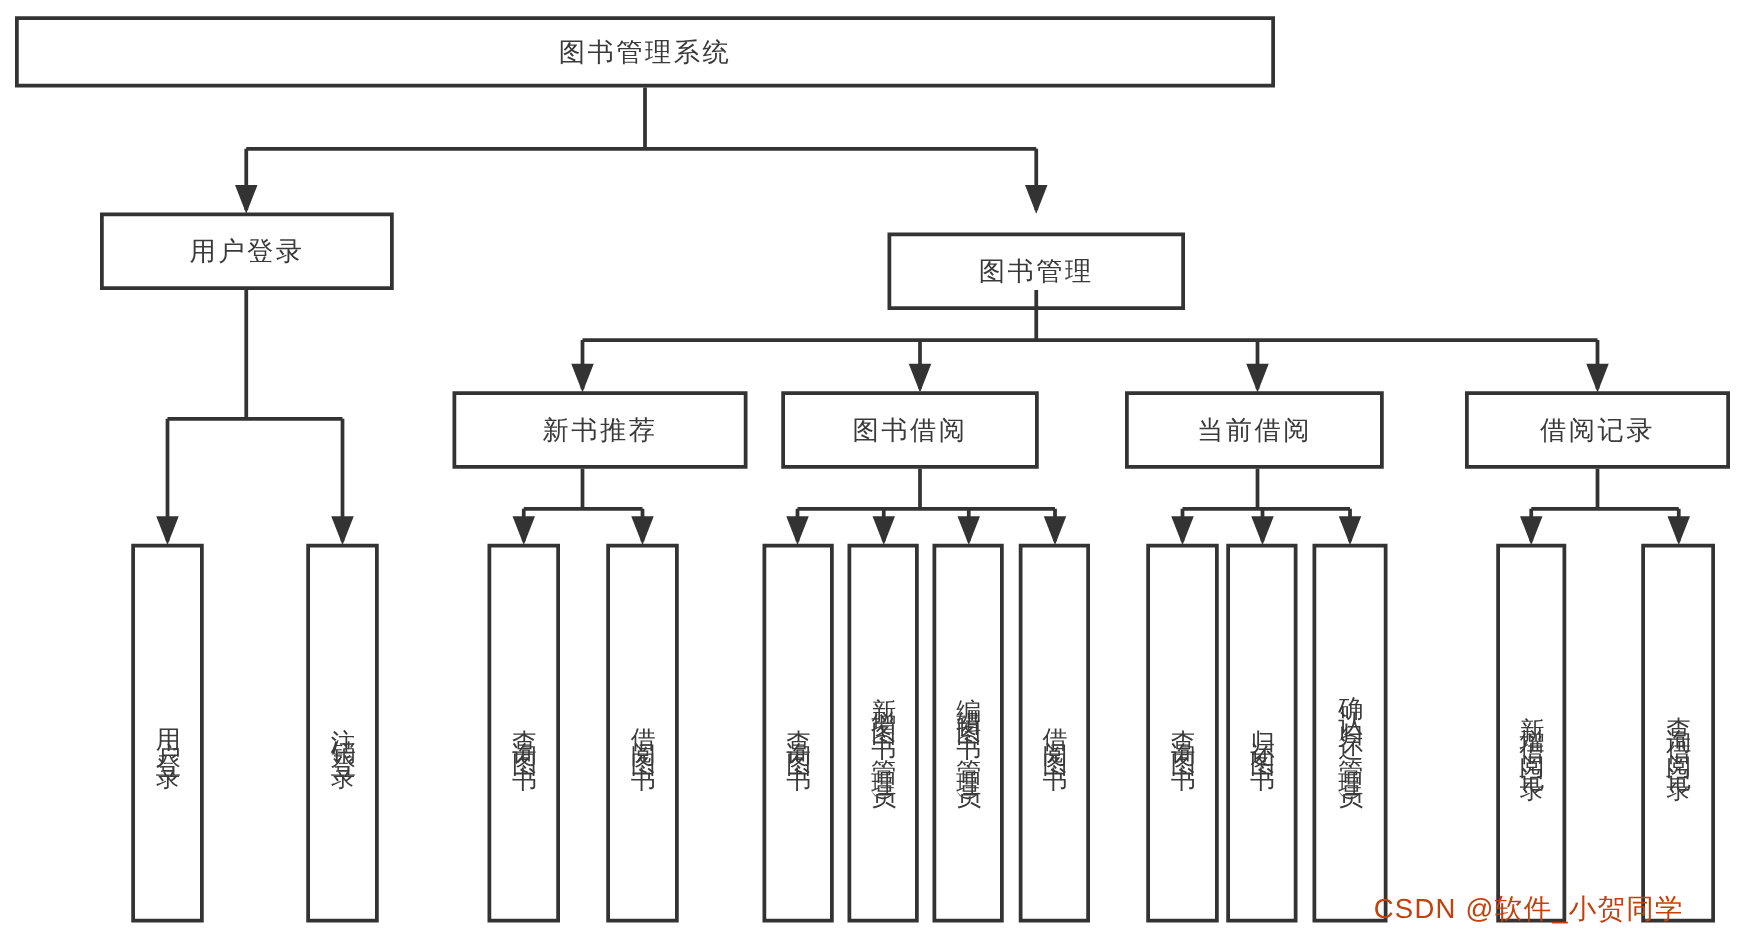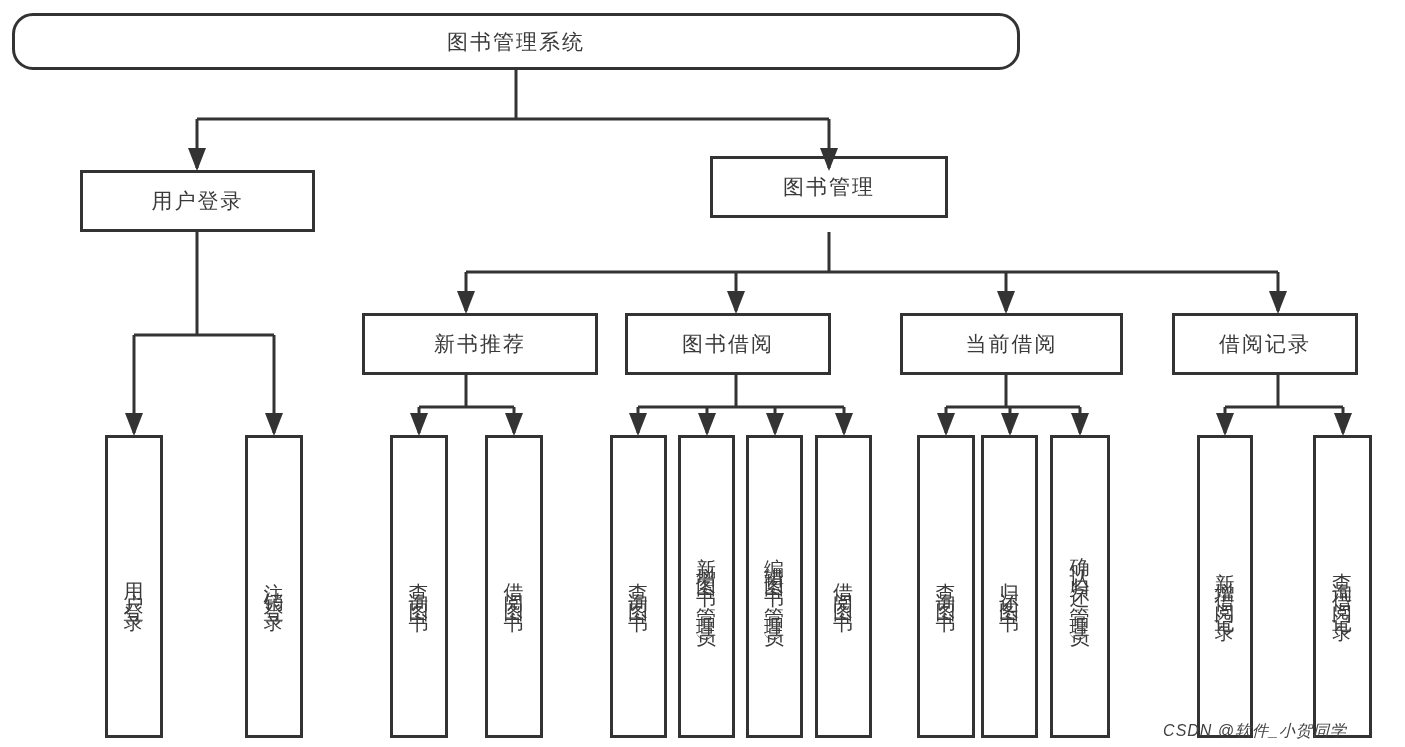--- a/index.html
+++ b/index.html
@@ -42,26 +42,25 @@
     left: 0; top: 0;
     width: 1405px;
     height: 747px;
     z-index: 5;
     pointer-events: none;
   }
   .watermark {
     position: absolute;
     right: 58px;
     bottom: 5px;
-    font-size: 16px;
-    color: #404040;
+    font-size: 22px;
+    color: #c2410c;
     letter-spacing: 1px;
     z-index: 10;
     white-space: nowrap;
-    font-style: italic;
   }
 </style>
 </head>
 <body>
 
 <div class="stage">
 
   <svg class="connectors" viewBox="0 0 1405 747" xmlns="http://www.w3.org/2000/svg">
     <g stroke="#333333" stroke-width="3" fill="none">
 
@@ -124,41 +123,41 @@
       <polygon points="766,413 784,413 775,436"></polygon>
       <polygon points="835,413 853,413 844,436"></polygon>
       <polygon points="937,413 955,413 946,436"></polygon>
       <polygon points="1001,413 1019,413 1010,436"></polygon>
       <polygon points="1071,413 1089,413 1080,436"></polygon>
       <polygon points="1216,413 1234,413 1225,436"></polygon>
       <polygon points="1334,413 1352,413 1343,436"></polygon>
     </g>
   </svg>
 
-  <div class="node" style="left:12px; top:13px; width:1008px; height:57px;border-radius:21px;">
+  <div class="node" style="left:12px; top:13px; width:1008px; height:57px;">
     <span class="h-label">图书管理系统</span>
   </div>
 
   <div class="node" style="left:80px; top:170px; width:235px; height:62px;">
     <span class="h-label">用户登录</span>
   </div>
-  <div class="node" style="left:710px; top:156px; width:238px; height:62px;">
+  <div class="node" style="left:710px; top:186px; width:238px; height:62px;">
     <span class="h-label">图书管理</span>
   </div>
 
   <div class="node" style="left:362px; top:313px; width:236px; height:62px;">
     <span class="h-label">新书推荐</span>
   </div>
   <div class="node" style="left:625px; top:313px; width:206px; height:62px;">
     <span class="h-label">图书借阅</span>
   </div>
-  <div class="node" style="left:900px; top:313px; width:223px; height:62px;">
+  <div class="node" style="left:900px; top:313px; width:207px; height:62px;">
     <span class="h-label">当前借阅</span>
   </div>
-  <div class="node" style="left:1172px; top:313px; width:186px; height:62px;">
+  <div class="node" style="left:1172px; top:313px; width:212px; height:62px;">
     <span class="h-label">借阅记录</span>
   </div>
 
   <div class="node" style="left:105px; top:435px; width:58px; height:303px;">
     <span class="v-label">用户登录</span>
   </div>
   <div class="node" style="left:245px; top:435px; width:58px; height:303px;">
     <span class="v-label">注销登录</span>
   </div>
 

